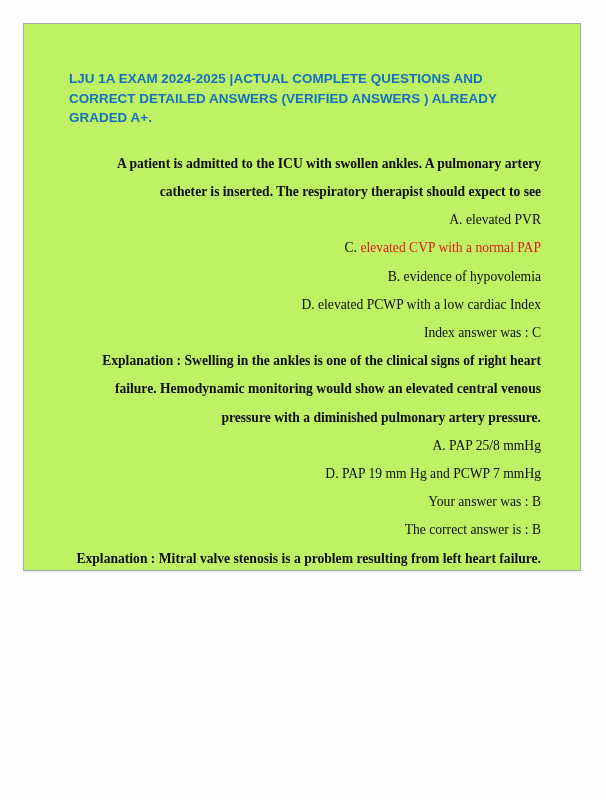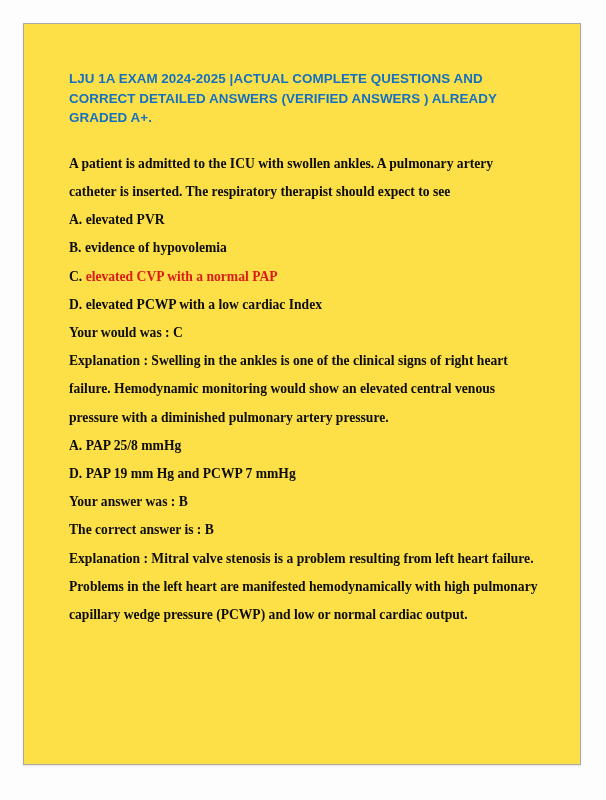--- a/index.html
+++ b/index.html
@@ -21,22 +21,22 @@
     width: 606px;
     height: 800px;
     background: #fdfdfd;
   }
 
   #document-panel {
     position: absolute;
     left: 23px;
     top: 23px;
     width: 558px;
-    height: 742px;
-    background: #fde047;
+    height: 548px;
+    background: #bef264;
     border: 1px solid #a9a9a9;
     box-sizing: border-box;
     box-shadow: 0 1px 2px rgba(0,0,0,0.10);
     overflow: hidden;
   }
 
   #doc-body {
     position: absolute;
     left: 45px;
     top: 45px;
@@ -54,35 +54,36 @@
     width: 462px;
   }
 
   .block {
     margin: 0;
   }
 
   .line {
     color: #0d0d0d;
     font-family: "Liberation Serif", serif;
-    font-weight: bold;
+    font-weight: normal;
     font-size: 13.6px;
     line-height: 28.2px;
     margin: 0;
     white-space: normal;
+    text-align: right;
   }
 
   .para {
     color: #0d0d0d;
     font-family: "Liberation Serif", serif;
     font-weight: bold;
     font-size: 13.6px;
     line-height: 28.2px;
     margin: 0;
-    text-align: left;
+    text-align: right;
   }
 
   .opt-red {
     color: #dd1a1a;
   }
 
   .opt-letter {
     color: #0d0d0d;
   }
 </style>
@@ -96,33 +97,33 @@
       <div class="doc-title">LJU 1A EXAM 2024-2025 |ACTUAL COMPLETE QUESTIONS AND CORRECT DETAILED ANSWERS (VERIFIED ANSWERS ) ALREADY GRADED A+.</div>
 
       <div class="block">
         <div class="para">A patient is admitted to the ICU with swollen ankles. A pulmonary artery catheter is inserted. The respiratory therapist should expect to see</div>
 
         <div class="line">
           <span class="opt-letter">A.</span>
           <span>elevated PVR</span>
         </div>
         <div class="line">
+          <span class="opt-letter">C.</span>
+          <span class="opt-red">elevated CVP with a normal PAP</span>
+        </div>
+        <div class="line">
           <span class="opt-letter">B.</span>
           <span>evidence of hypovolemia</span>
-        </div>
-        <div class="line">
-          <span class="opt-letter">C.</span>
-          <span class="opt-red">elevated CVP with a normal PAP</span>
         </div>
         <div class="line">
           <span class="opt-letter">D.</span>
           <span>elevated PCWP with a low cardiac Index</span>
         </div>
 
-        <div class="line">Your would was : C</div>
+        <div class="line">Index answer was : C</div>
         <div class="para">Explanation : Swelling in the ankles is one of the clinical signs of right heart failure. Hemodynamic monitoring would show an elevated central venous pressure with a diminished pulmonary artery pressure.</div>
       </div>
 
       <div class="block">
 
         <div class="line">
           <span class="opt-letter">A.</span>
           <span>PAP 25/8 mmHg</span>
         </div>
         <div class="line">

